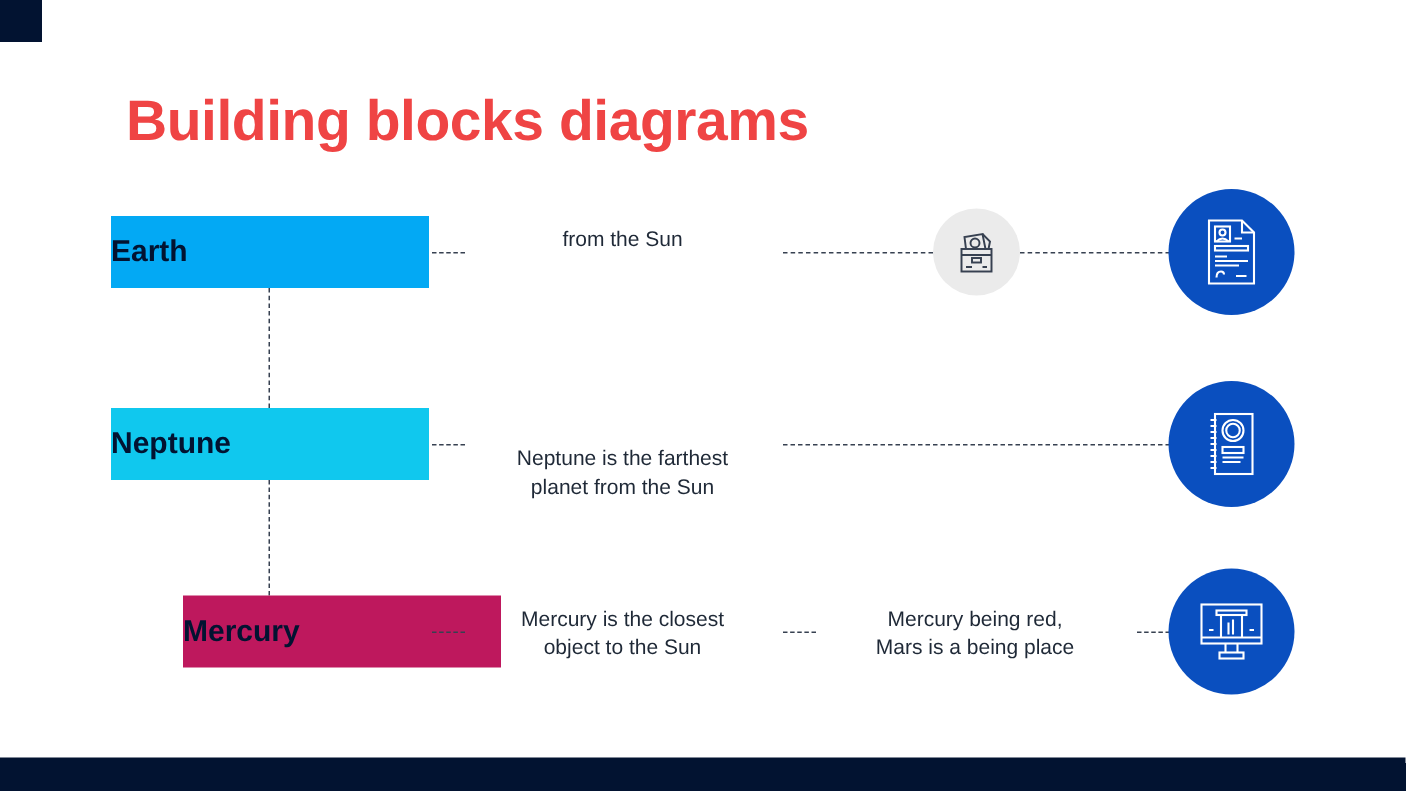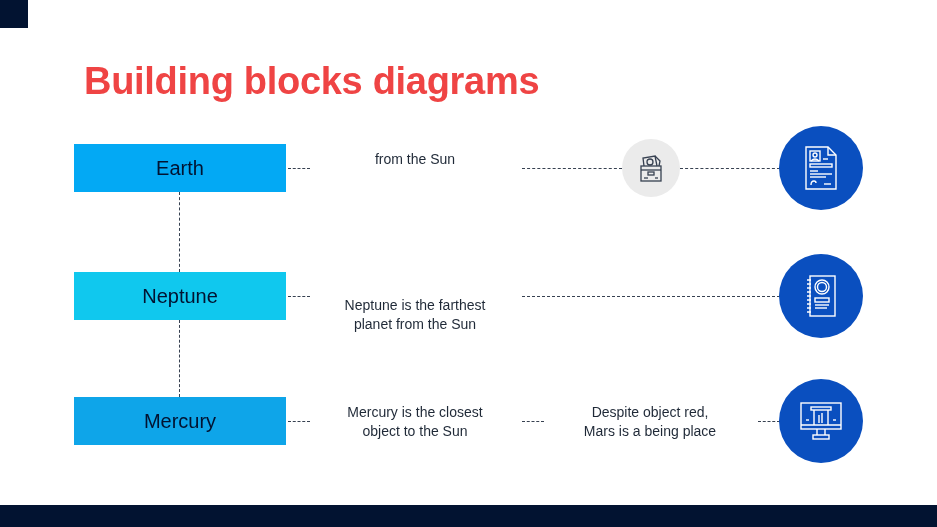--- a/index.html
+++ b/index.html
@@ -1,22 +1,22 @@
 <!DOCTYPE html>
 <html><head>
   <meta charset="utf-8">
   <style>
     html, body { margin:0; padding:0; }
     body { width:937px; height:527px; position:relative; background:#ffffff; overflow:hidden;
            font-family:"Liberation Sans", "DejaVu Sans", sans-serif; color:#111827; }
     .corner { position:absolute; left:0; top:0; width:28px; height:28px; background:#021331; }
     .footer { position:absolute; left:0; bottom:0; width:937px; height:22px; background:#021331; }
     .title { position:absolute; left:84px; top:60px; font-size:38px; font-weight:700; color:#ef4444; letter-spacing:-0.3px; margin:0; }
-    .box { position:absolute; left:74px; width:212px; height:48px; display:flex; align-items:center; justify-content:center;
-           font-weight:400; font-size:20px; color:#021331; }
+    .box { position:absolute; left:74px; width:212px; height:48px; display:flex; align-items:center; 
+           font-weight:700; font-size:20px; color:#021331; }
     .desc { position:absolute; width:200px; text-align:center; font-size:14px; line-height:19px; color:#1f2937; }
     .hdash { position:absolute; height:0; border-top:1px dashed #374151; }
     .vdash { position:absolute; width:0; border-left:1px dashed #374151; }
     .circle { position:absolute; width:84px; height:84px; border-radius:50%; background:#0a4fbf; display:flex; align-items:center; justify-content:center; }
     .gcircle { position:absolute; width:58px; height:58px; border-radius:50%; background:#ebebeb; display:flex; align-items:center; justify-content:center; }
   </style>
 </head>
 <body>
 
 <div class="corner"></div>
@@ -77,31 +77,31 @@
     <rect x="5" y="2" width="25" height="40"></rect>
     <path d="M2 6 H6 M2 10 H6 M2 14 H6 M2 18 H6 M2 22 H6 M2 26 H6 M2 30 H6 M2 34 H6 M2 38 H6"></path>
     <circle cx="17" cy="13" r="7"></circle>
     <circle cx="17" cy="13" r="4.5"></circle>
     <rect x="10" y="24" width="14" height="4"></rect>
     <line x1="10" y1="31" x2="24" y2="31"></line>
     <line x1="10" y1="34" x2="22" y2="34"></line>
   </svg>
 </div>
 
-<div class="box" style="top:397px; background:#0ea5e9;">
+<div class="box" style="top:397px; background:#be185d;margin-left:48px;">
   <span>Mercury</span>
 </div>
 <div class="hdash" style="left:288px; top:421px; width:22px;"></div>
 <div class="desc" style="left:315px; top:403px;">
   <div>Mercury is the closest</div>
   <div>object to the Sun</div>
 </div>
 <div class="hdash" style="left:522px; top:421px; width:22px;"></div>
 <div class="desc" style="left:550px; top:403px;">
-  <div>Despite object red,</div>
+  <div>Mercury being red,</div>
   <div>Mars is a being place</div>
 </div>
 <div class="hdash" style="left:758px; top:421px; width:22px;"></div>
 <div class="circle" style="left:779px; top:379px;">
   <svg width="44" height="40" viewBox="0 0 44 40" fill="none" stroke="#ffffff" stroke-width="1.4">
     <rect x="2" y="2" width="40" height="26"></rect>
     <line x1="2" y1="24" x2="42" y2="24"></line>
     <path d="M18 28 V34 M26 28 V34"></path>
     <rect x="14" y="34" width="16" height="4"></rect>
     <rect x="12" y="6" width="20" height="3"></rect>

